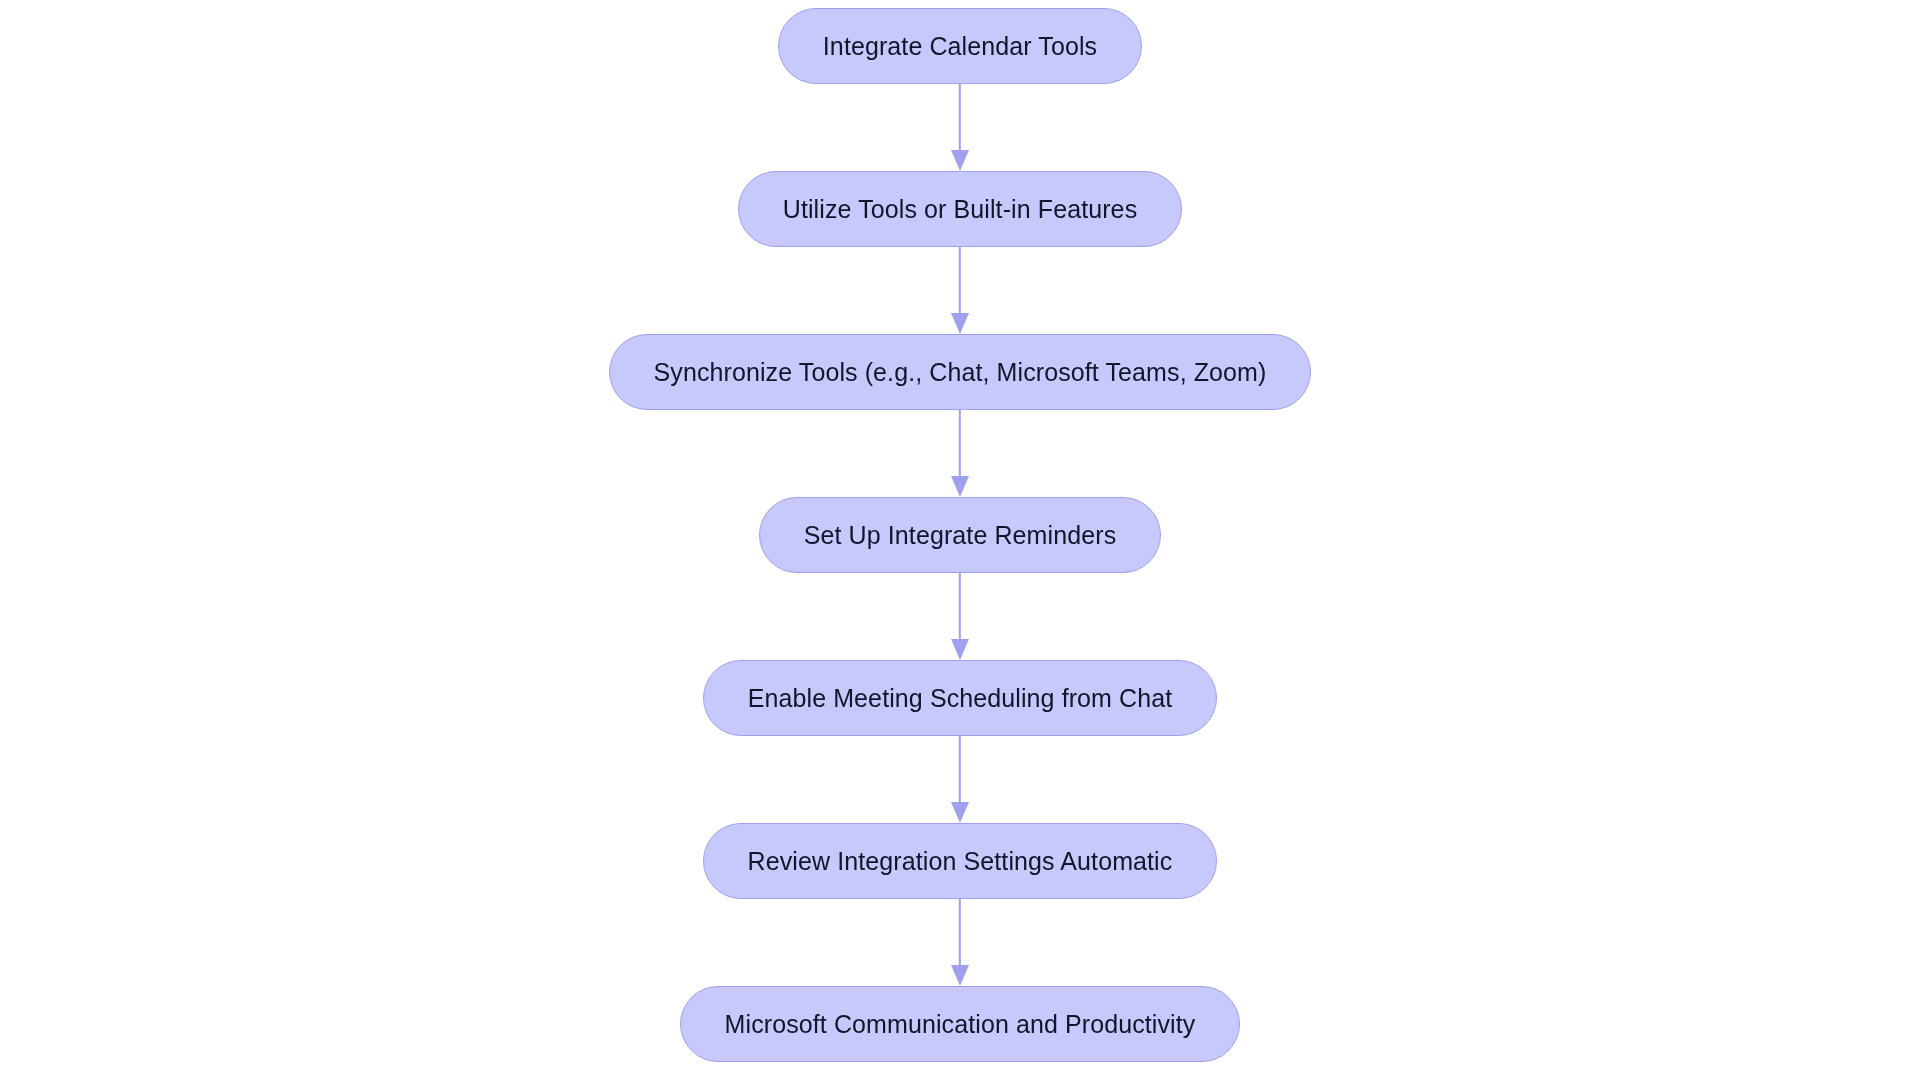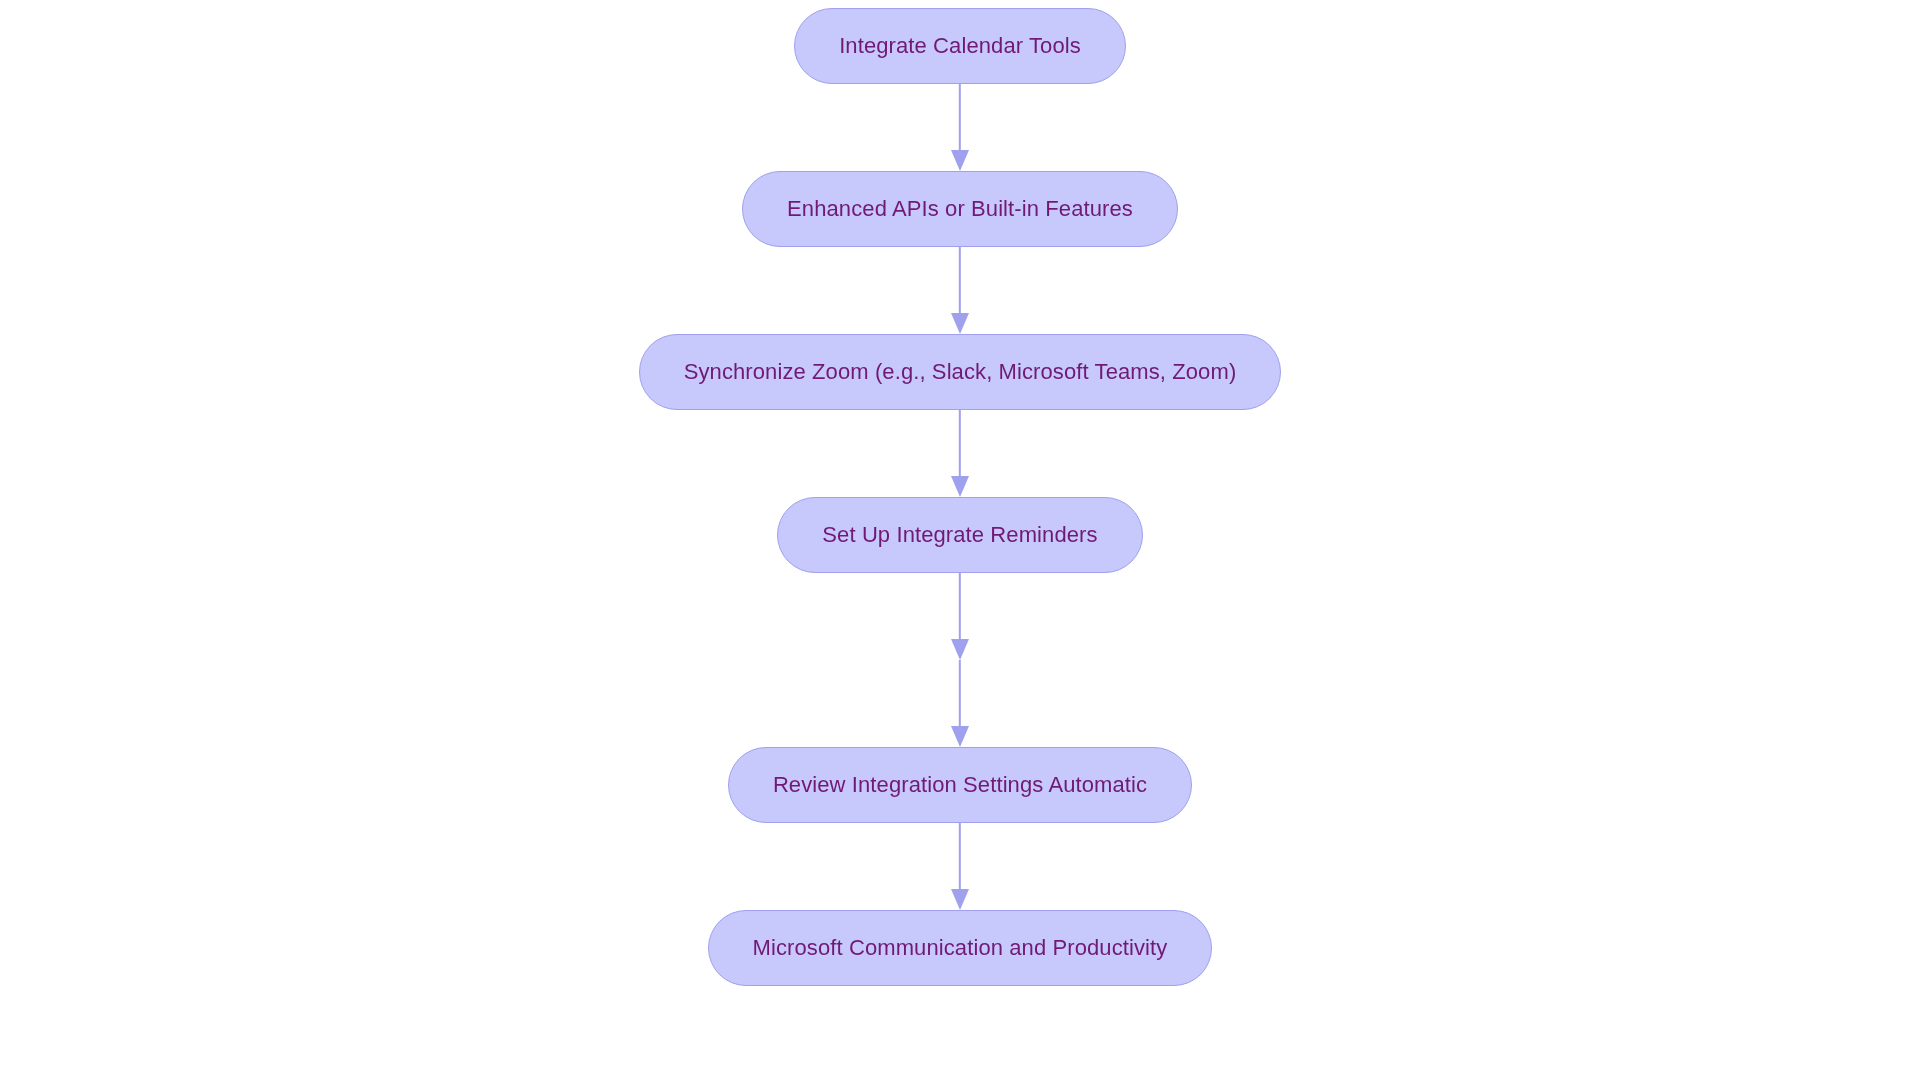--- a/index.html
+++ b/index.html
@@ -44,23 +44,23 @@
     box-sizing: border-box;
     background: #c7c8fc;
     border: 1.6px solid #9fa0ee;
     border-radius: 999px;
     height: 76px;
     padding: 0 44px;
     white-space: nowrap;
   }
 
   .node-label {
-    color: #701a75;
+    color: #0f172a;
     font-family: "Liberation Sans", sans-serif;
-    font-size: 22px;
+    font-size: 25px;
     font-weight: 400;
     letter-spacing: 0.1px;
     line-height: 1;
   }
 
   
   .connector {
     position: relative;
     width: 40px;
     height: 87px;
@@ -96,46 +96,49 @@
     <div class="node">
       <span class="node-label">Integrate Calendar Tools</span>
     </div>
 
     <div class="connector">
       <div class="line"></div>
       <div class="arrow-head"></div>
     </div>
 
     <div class="node">
-      <span class="node-label">Enhanced APIs or Built-in Features</span>
+      <span class="node-label">Utilize Tools or Built-in Features</span>
     </div>
 
     <div class="connector">
       <div class="line"></div>
       <div class="arrow-head"></div>
     </div>
 
     <div class="node">
-      <span class="node-label">Synchronize Zoom (e.g., Slack, Microsoft Teams, Zoom)</span>
+      <span class="node-label">Synchronize Tools (e.g., Chat, Microsoft Teams, Zoom)</span>
     </div>
 
     <div class="connector">
       <div class="line"></div>
       <div class="arrow-head"></div>
     </div>
 
     <div class="node">
       <span class="node-label">Set Up Integrate Reminders</span>
     </div>
 
     <div class="connector">
       <div class="line"></div>
       <div class="arrow-head"></div>
     </div>
 
+    <div class="node">
+      <span class="node-label">Enable Meeting Scheduling from Chat</span>
+    </div>
 
     <div class="connector">
       <div class="line"></div>
       <div class="arrow-head"></div>
     </div>
 
     <div class="node">
       <span class="node-label">Review Integration Settings Automatic</span>
     </div>
 

